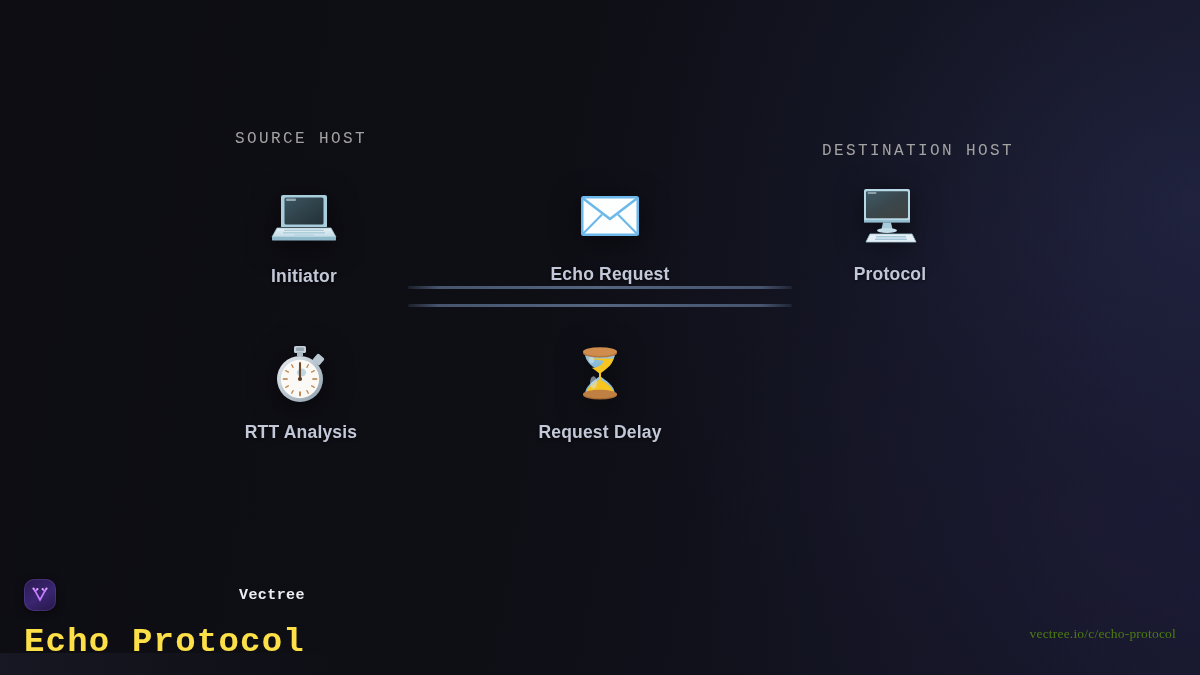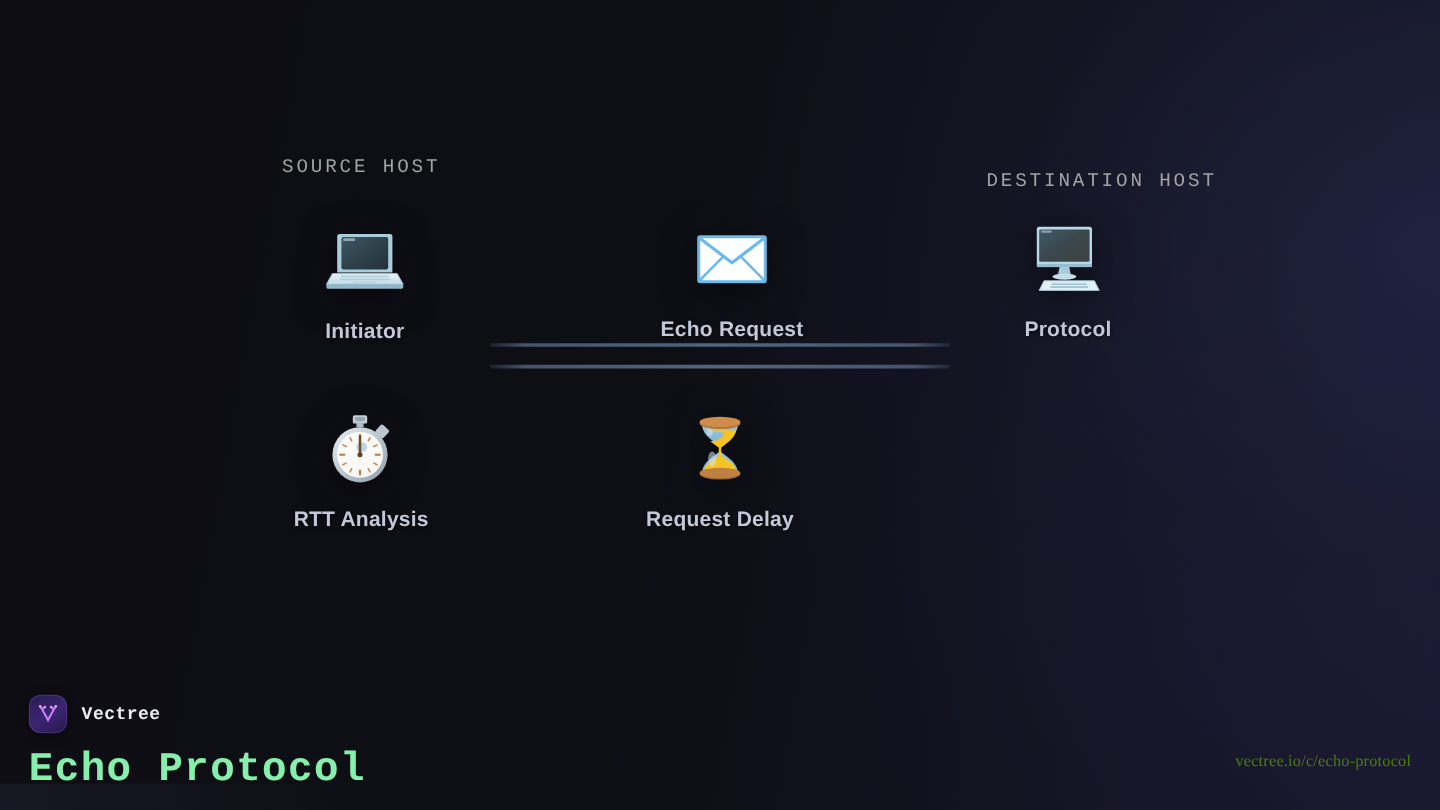--- a/index.html
+++ b/index.html
@@ -69,36 +69,36 @@
     position:absolute;
     height:3px;
     border-radius:2px;
     background:linear-gradient(90deg, rgba(70,84,110,0.25) 0%, #46546e 8%, #55657f 50%, #46546e 92%, rgba(70,84,110,0.25) 100%);
   }
   #connector-top    { left:408px; top:286px; width:384px; }
   #connector-bottom { left:408px; top:304px; width:384px; }
 
   
   #footer { position:absolute; left:24px; bottom:14px; }
-  #brand-row { display:flex; align-items:center; gap:12px; }
+  #brand-row { display:flex; align-items:center; gap:12px;justify-content:space-between; }
   #brand-logo {
     width:32px; height:32px; border-radius:10px;
     background:linear-gradient(150deg,#2a1b52 0%,#3a2570 55%,#241746 100%);
     display:flex; align-items:center; justify-content:center;
     box-shadow:0 2px 8px rgba(0,0,0,0.5), inset 0 0 0 1px rgba(150,110,220,0.22);
   }
   #brand-name {
     font-family:"Liberation Mono", monospace;
     font-size:15px; font-weight:bold; color:#eceef4;
     letter-spacing:0.4px;
   }
   #page-title {
     margin-top:12px;
     font-family:"Liberation Mono", monospace;
-    font-size:34px; font-weight:bold; color:#86efac;
+    font-size:34px; font-weight:bold; color:#fde047;
     letter-spacing:1.2px; white-space:nowrap;
   }
   #footer-url {
     position:absolute; right:24px; bottom:33px;
     font-family:Liberation Serif, serif;
     font-size:13.5px; color:#4d7c0f; letter-spacing:0.2px;
   }
 </style>
 </head>
 <body>

